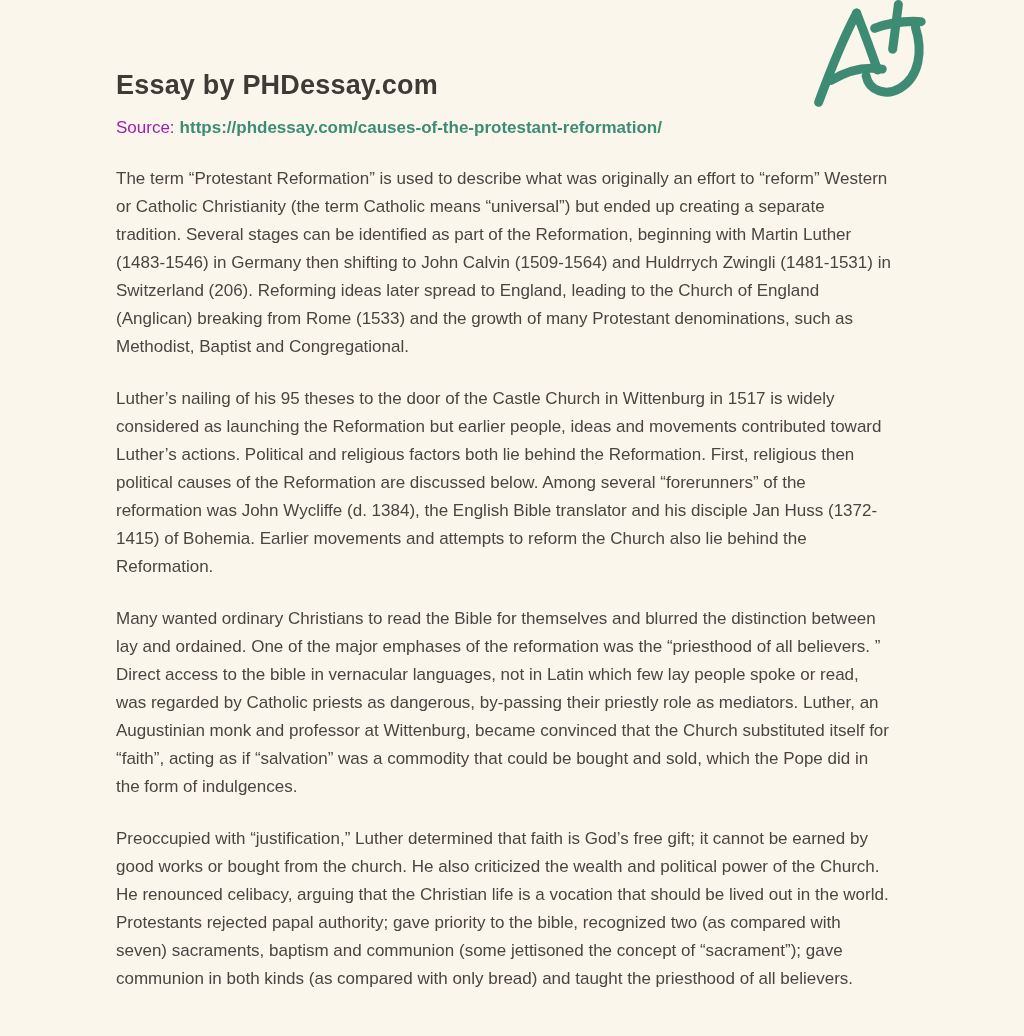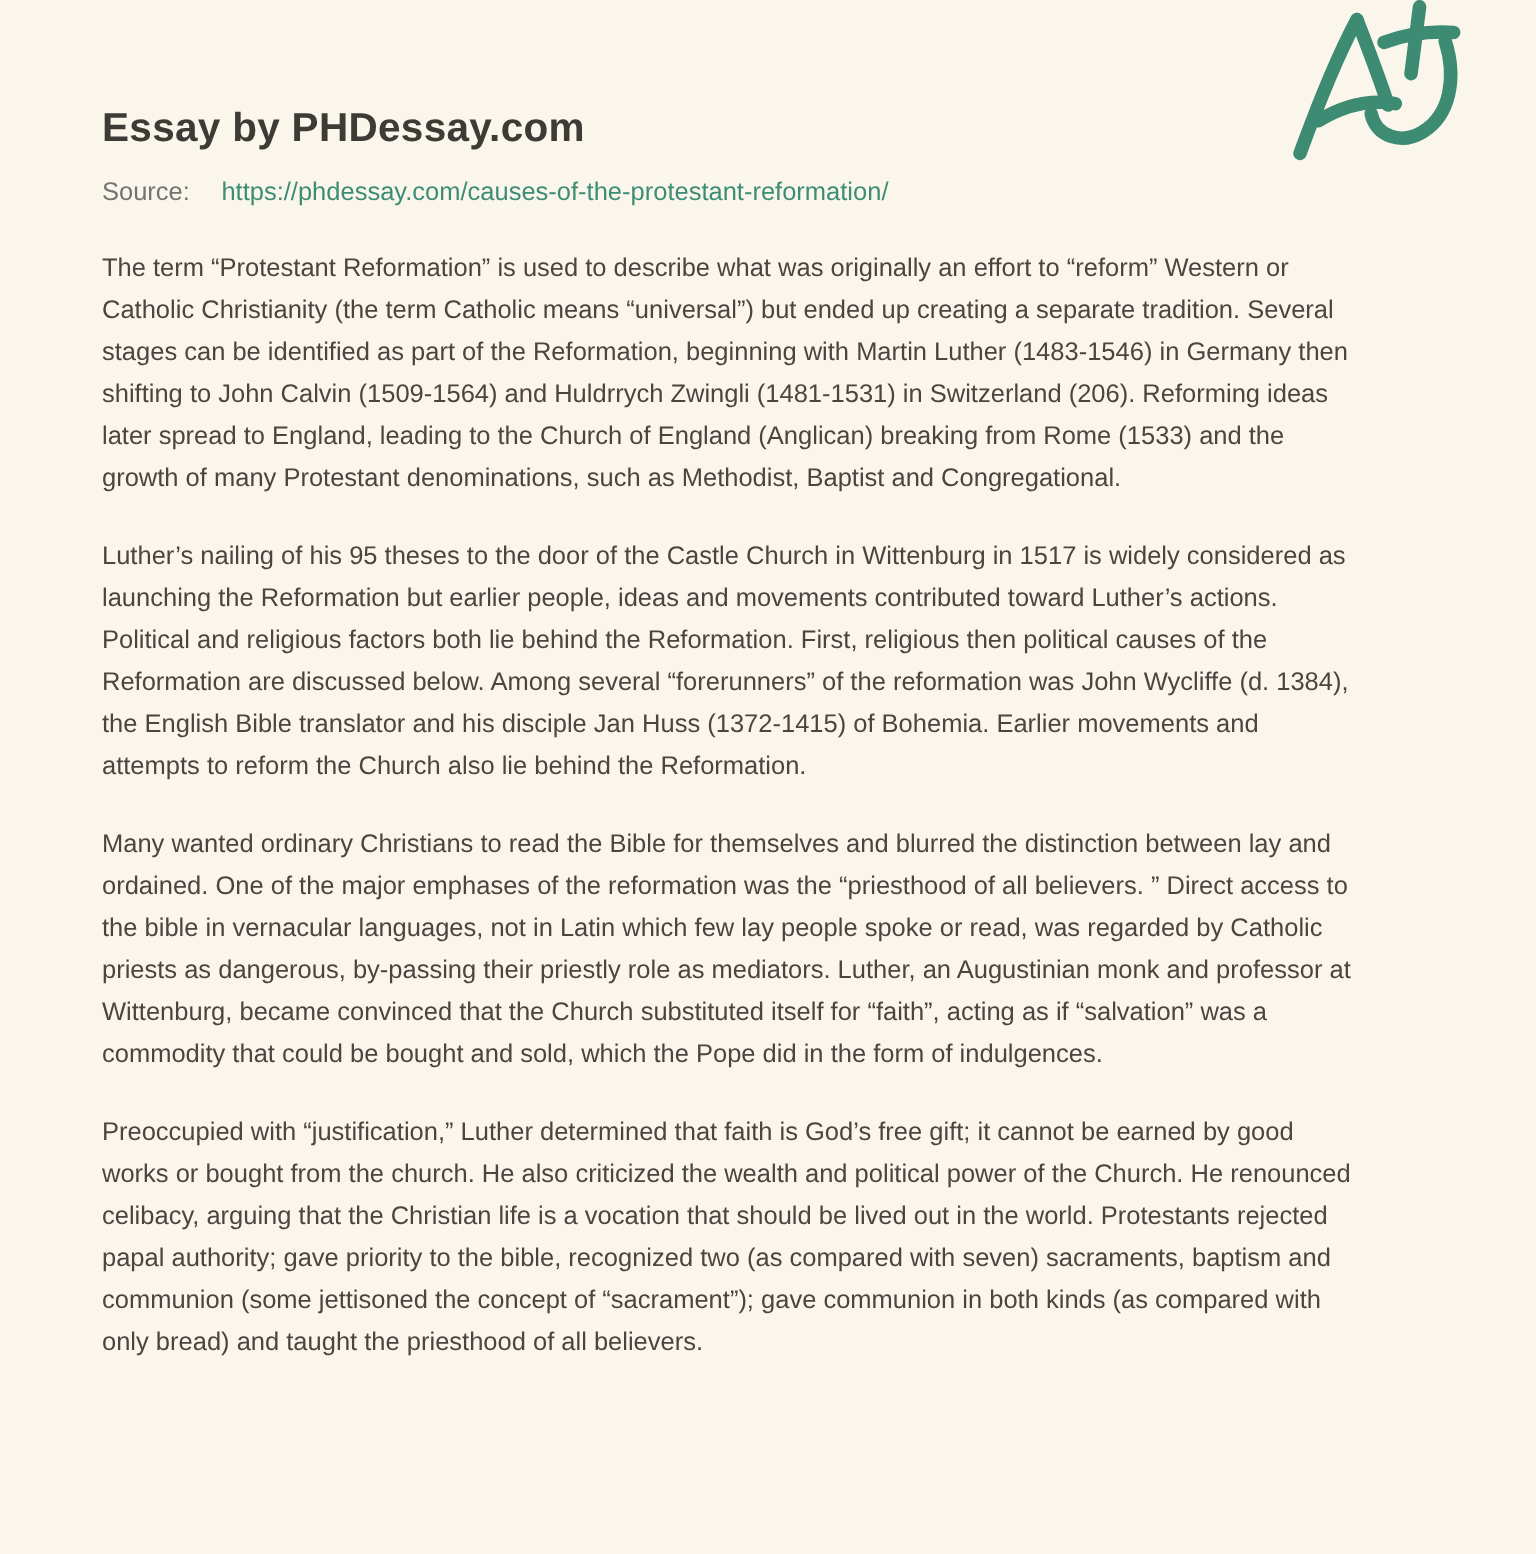--- a/index.html
+++ b/index.html
@@ -9,45 +9,46 @@
     width: 1024px;
     height: 1036px;
     background: #FBF6EC;
     font-family: "Liberation Sans", sans-serif;
     overflow: hidden;
   }
   .page {
     position: relative;
     width: 1024px;
     height: 1036px;
-    padding: 0 68px;
+    padding: 0 116px;
     overflow: hidden;
   }
   .page-header {
     position: relative;
     padding-top: 70px;
   }
   .site-title {
     margin: 0;
     font-size: 27px;
     font-weight: 700;
     color: #3E3A36;
     letter-spacing: 0.2px;
   }
   .source-line {
     margin-top: 17px;
     font-size: 17px;
   }
   .source-label {
-    color: #737373;
+    color: #a21caf;
   }
   .source-link {
     color: #3D8D76;
     text-decoration: none;
-    margin-left: 21px;
+    margin-left: 5px;
+    font-weight: bold;
   }
   .logo {
     position: absolute;
     top: -4px;
     right: -22px;
     width: 124px;
     height: 112px;
   }
   .logo svg { width: 100%; height: 100%; }
   .essay-title {

